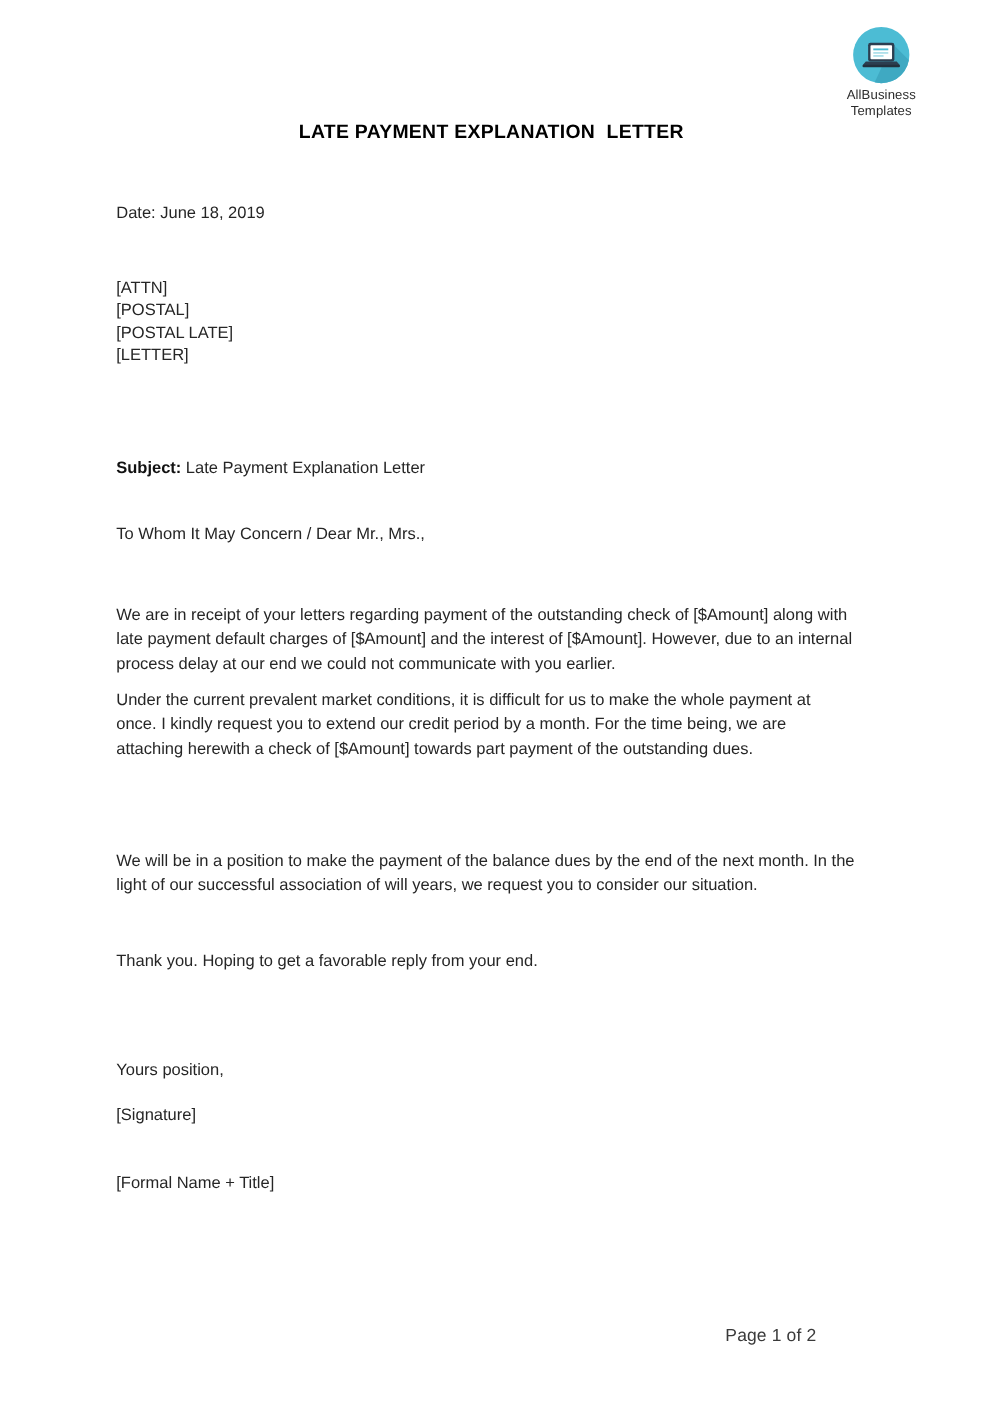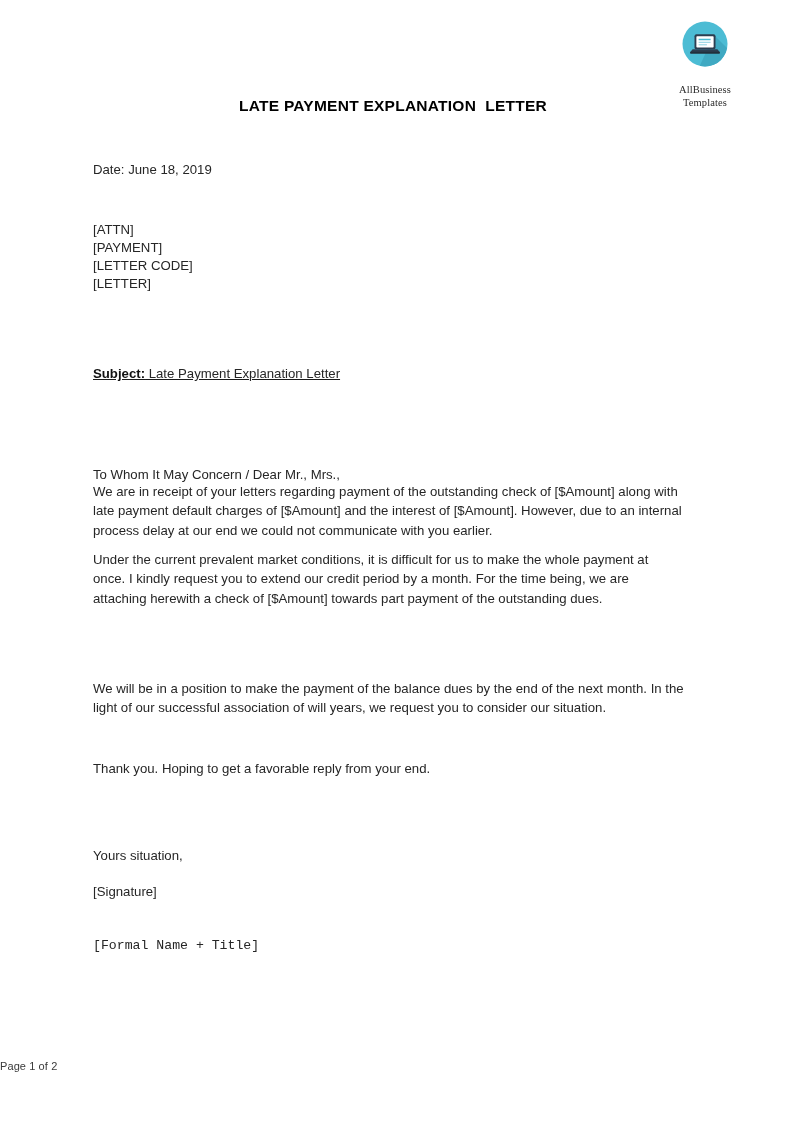--- a/index.html
+++ b/index.html
@@ -24,25 +24,25 @@
     width: 96px;
     text-align: center;
   }
   .brand-mark {
     width: 48px;
     height: 48px;
     margin: 0 auto;
     display: block;
   }
   .brand-name {
-    margin-top: 16px;
+    margin-top: 2px;
     font-size: 10.5px;
     line-height: 12.5px;
     color: #2b2b2b;
-    font-family: Liberation Serif, serif;
+    font-family: Liberation Sans, sans-serif;
     letter-spacing: 0.1px;
   }
   .brand-name span { display: block; }
 
   
   .page {
     position: absolute;
     left: 93px;
     top: 0;
     width: 600px;
@@ -64,47 +64,47 @@
   .line {
     font-size: 13.2px;
     line-height: 18px;
     color: #262626;
   }
 
   .block { position: absolute; left: 0; width: 600px; }
 
   .date-block   { top: 161px; }
   .addr-block   { top: 221px; }
-  .subject-block{ top: 365px; text-decoration: underline; }
-  .salutation-block { top: 418px; margin-top: 48px; }
+  .subject-block{ top: 365px; }
+  .salutation-block { top: 418px; }
   .para1 { top: 482px; width: 601px; }
   .para2 { top: 550px; width: 590px; }
   .para3 { top: 679px; width: 595px; }
   .para4 { top: 759px; }
   .closing-block { top: 847px; }
 
   .subject-label { font-weight: bold; color: #111111; }
 
   .para {
     font-size: 13.2px;
     line-height: 19.3px;
     color: #262626;
     text-align: left;
   }
 
   .closing-line { margin-bottom: 18px; }
-  .closing-line.last { margin-bottom: 0; margin-top: 36px; font-family: Liberation Mono, monospace; }
+  .closing-line.last { margin-bottom: 0; margin-top: 36px; }
 
   .page-footer {
     position: absolute;
     left: 0;
     top: 1060px;
     width: 653px;
-    text-align: left;
-    font-size: 11px;
+    text-align: right;
+    font-size: 14px;
     color: #3a3a3a;
     letter-spacing: 0.1px;
   }
 </style>
 </head>
 <body>
 
 <div class="brand">
   <svg class="brand-mark" viewBox="0 0 64 64" aria-hidden="true">
     <defs>
@@ -135,22 +135,22 @@
 <div class="page">
 
   <div class="doc-title">LATE PAYMENT EXPLANATION  LETTER</div>
 
   <div class="block date-block">
     <div class="line">Date: June 18, 2019</div>
   </div>
 
   <div class="block addr-block">
     <div class="line">[ATTN]</div>
-    <div class="line">[PAYMENT]</div>
-    <div class="line">[LETTER CODE]</div>
+    <div class="line">[POSTAL]</div>
+    <div class="line">[POSTAL LATE]</div>
     <div class="line">[LETTER]</div>
   </div>
 
   <div class="block subject-block">
     <div class="line"><span class="subject-label">Subject:</span><span> Late Payment Explanation Letter</span></div>
   </div>
 
   <div class="block salutation-block">
     <div class="line">To Whom It May Concern / Dear Mr., Mrs.,</div>
   </div>
@@ -165,20 +165,20 @@
 
   <div class="block para3">
     <p class="para" style="margin:0">We will be in a position to make the payment of the balance dues by the end of the next month. In the light of our successful association of will years, we request you to consider our situation.</p>
   </div>
 
   <div class="block para4">
     <p class="para" style="margin:0">Thank you. Hoping to get a favorable reply from your end.</p>
   </div>
 
   <div class="block closing-block">
-    <div class="line closing-line">Yours situation,</div>
+    <div class="line closing-line">Yours position,</div>
     <div class="line closing-line">[Signature]</div>
     <div class="line closing-line last">[Formal Name + Title]</div>
   </div>
 
 </div>
 
 <div class="page-footer">Page 1 of 2</div>
 
 </body></html>

